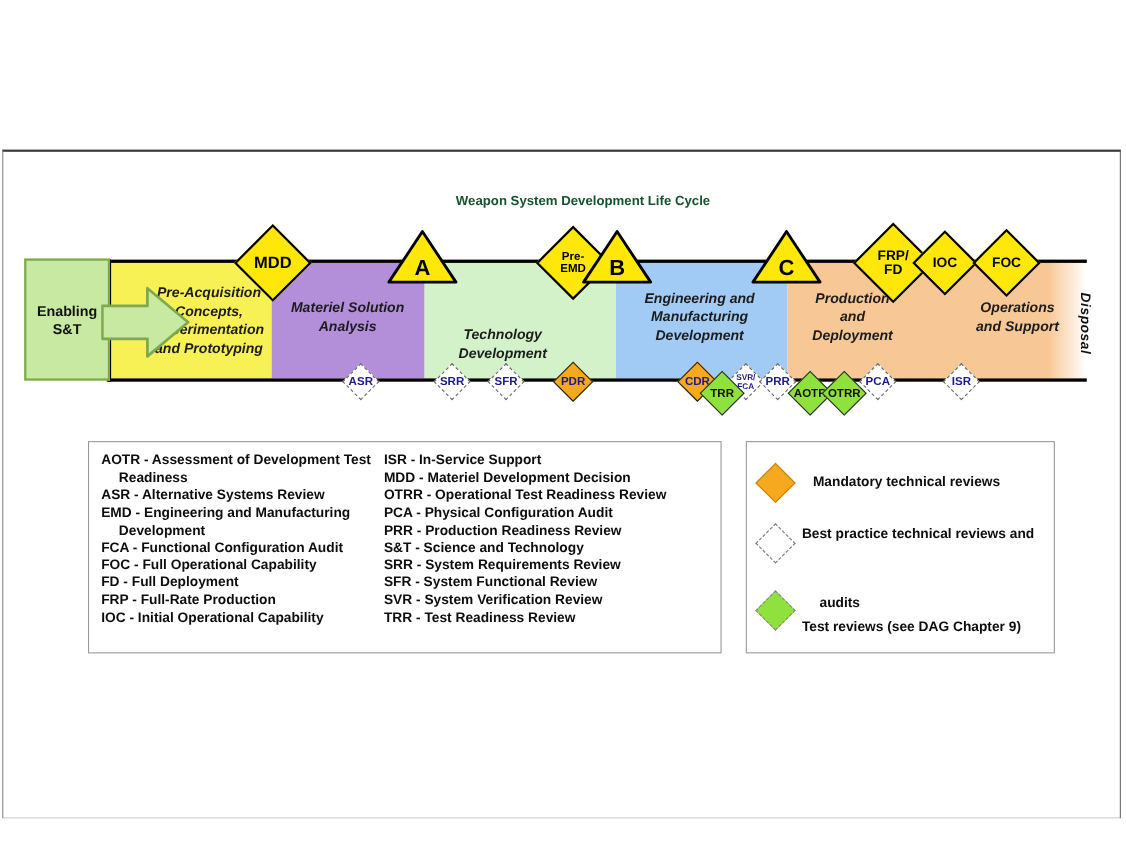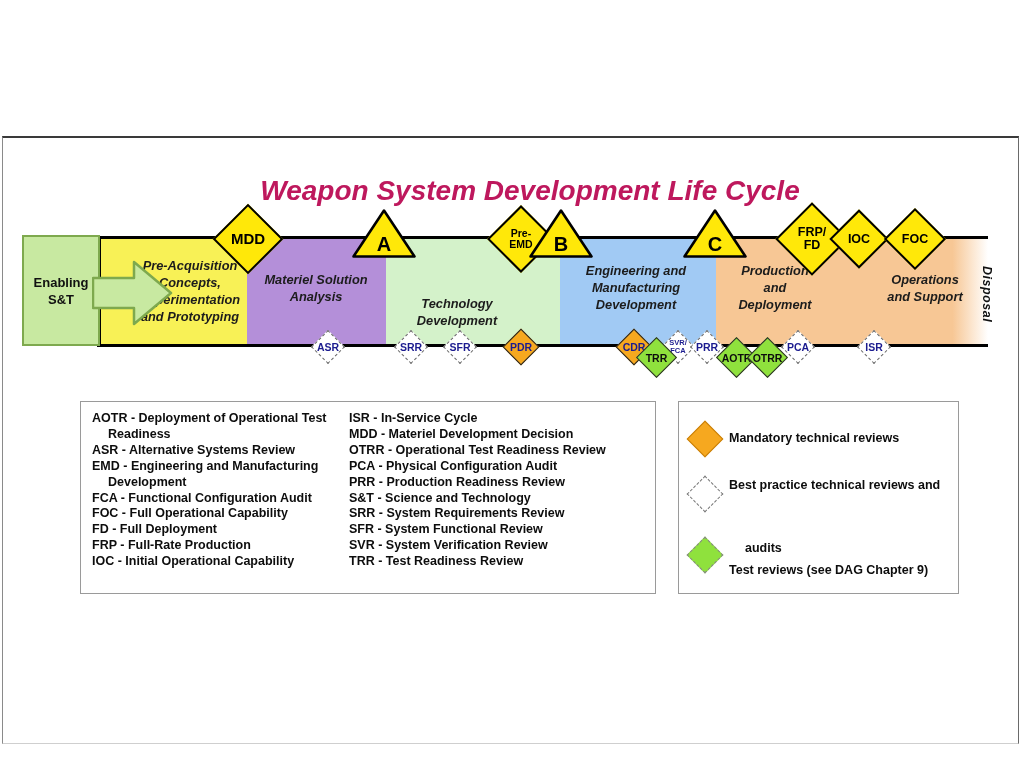--- a/index.html
+++ b/index.html
@@ -3,21 +3,21 @@
 <meta charset="utf-8">
 <style>
   html,body{margin:0;padding:0;background:#fff;}
   #stage{position:relative;width:1024px;height:768px;background:#fff;overflow:hidden;
          font-family:"Liberation Sans",sans-serif;}
   .abs{position:absolute;}
   #slide-border{left:2px;top:136px;width:1015px;height:605px;
     border-top:2px solid #3a3a3a;border-left:1px solid #8a8a8a;border-right:1px solid #6a6a6a;
     border-bottom:1px solid #cfcfcf;background:#fff;}
   #title{left:230px;top:175px;width:600px;text-align:center;
-    font-size:28px;font-weight:bold;font-style:italic;color:#be185d;}
+    font-size:12px;font-weight:bold;color:#14532d;}
   .band-line{background:#000;height:3px;}
   .phase{top:239px;height:105px;}
   .phase-label{font-size:12.8px;font-weight:bold;font-style:italic;color:#1c1c1c;
     line-height:17px;text-align:center;z-index:5;}
   #enabling-box{left:22px;top:235px;width:74px;height:107px;background:#C8E9A1;
     border:2px solid #7EA94E;display:flex;align-items:center;justify-content:center;
     text-align:center;font-size:13px;font-weight:bold;color:#111;line-height:17px;z-index:6;}
   #enabling-arrow{left:92px;top:258px;z-index:7;}
   #disposal{left:968px;top:252px;height:84px;width:26px;writing-mode:vertical-rl;
     text-orientation:mixed;font-size:12.5px;font-weight:bold;font-style:italic;color:#111;
@@ -138,50 +138,50 @@
     <span><span>Enabling</span><br><span>S&amp;T</span></span>
   </div>
   <svg class="abs" id="enabling-arrow" width="82" height="70" viewBox="0 0 82 70">
     <polygon points="1,20 42,20 42,4 79,35 42,66 42,50 1,50" fill="#C8E9A1" stroke="#7EA94E" stroke-width="2.5" stroke-linejoin="round"></polygon>
   </svg>
 
   <div class="abs" id="disposal">Disposal</div>
 
   <div class="abs legend-box" id="acronym-box" style="left:80px;width:574px;">
     <div class="accol" id="accol-left" style="left:11px;">
-        <div class="acline">AOTR - Deployment of Operational Test</div>
+        <div class="acline">AOTR - Assessment of Development Test</div>
         <div class="acline ind">Readiness</div>
         <div class="acline">ASR - Alternative Systems Review</div>
         <div class="acline">EMD - Engineering and Manufacturing</div>
         <div class="acline ind">Development</div>
         <div class="acline">FCA - Functional Configuration Audit</div>
         <div class="acline">FOC - Full Operational Capability</div>
         <div class="acline">FD - Full Deployment</div>
         <div class="acline">FRP - Full-Rate Production</div>
         <div class="acline">IOC - Initial Operational Capability</div>
       </div>
     <div class="accol" id="accol-right" style="left:268px;">
-        <div class="acline">ISR - In-Service Cycle</div>
+        <div class="acline">ISR - In-Service Support</div>
         <div class="acline">MDD - Materiel Development Decision</div>
         <div class="acline">OTRR - Operational Test Readiness Review</div>
         <div class="acline">PCA - Physical Configuration Audit</div>
         <div class="acline">PRR - Production Readiness Review</div>
         <div class="acline">S&amp;T - Science and Technology</div>
         <div class="acline">SRR - System Requirements Review</div>
         <div class="acline">SFR - System Functional Review</div>
         <div class="acline">SVR - System Verification Review</div>
         <div class="acline">TRR - Test Readiness Review</div>
       </div>
   </div>
 
   <div class="abs legend-box" id="symbol-box" style="left:678px;width:279px;">
       <div class="abs diamond" style="left: 13px; top: 24px; width: 24px; height: 24px; background: rgb(246, 168, 31); border: 1.5px solid rgb(200, 127, 10); z-index: 5;">
         <span class="dlabel" style="font-size: 10px; color: rgb(0, 0, 0);"></span>
       </div>
-      <div class="symlabel" style="left: 50px; top: 28px; text-align: right;">
+      <div class="symlabel" style="left: 60px; top: 28px; text-align: right;">
         <div>Mandatory technical reviews</div>
       </div>
       <div class="abs diamond" style="left: 13px; top: 79px; width: 24px; height: 24px; background: rgb(255, 255, 255); border: 1.6px dashed rgb(119, 119, 119); z-index: 5;">
         <span class="dlabel" style="font-size: 10px; color: rgb(0, 0, 0);"></span>
       </div>
       <div class="symlabel" style="left: 50px; top: 75px;">
         <div>Best practice technical reviews and</div>
         <div class="ind">audits</div>
       </div>
       <div class="abs diamond" style="left: 13px; top: 140px; width: 24px; height: 24px; background: rgb(143, 225, 61); border: 1.6px dashed rgb(136, 136, 136); z-index: 5;">

